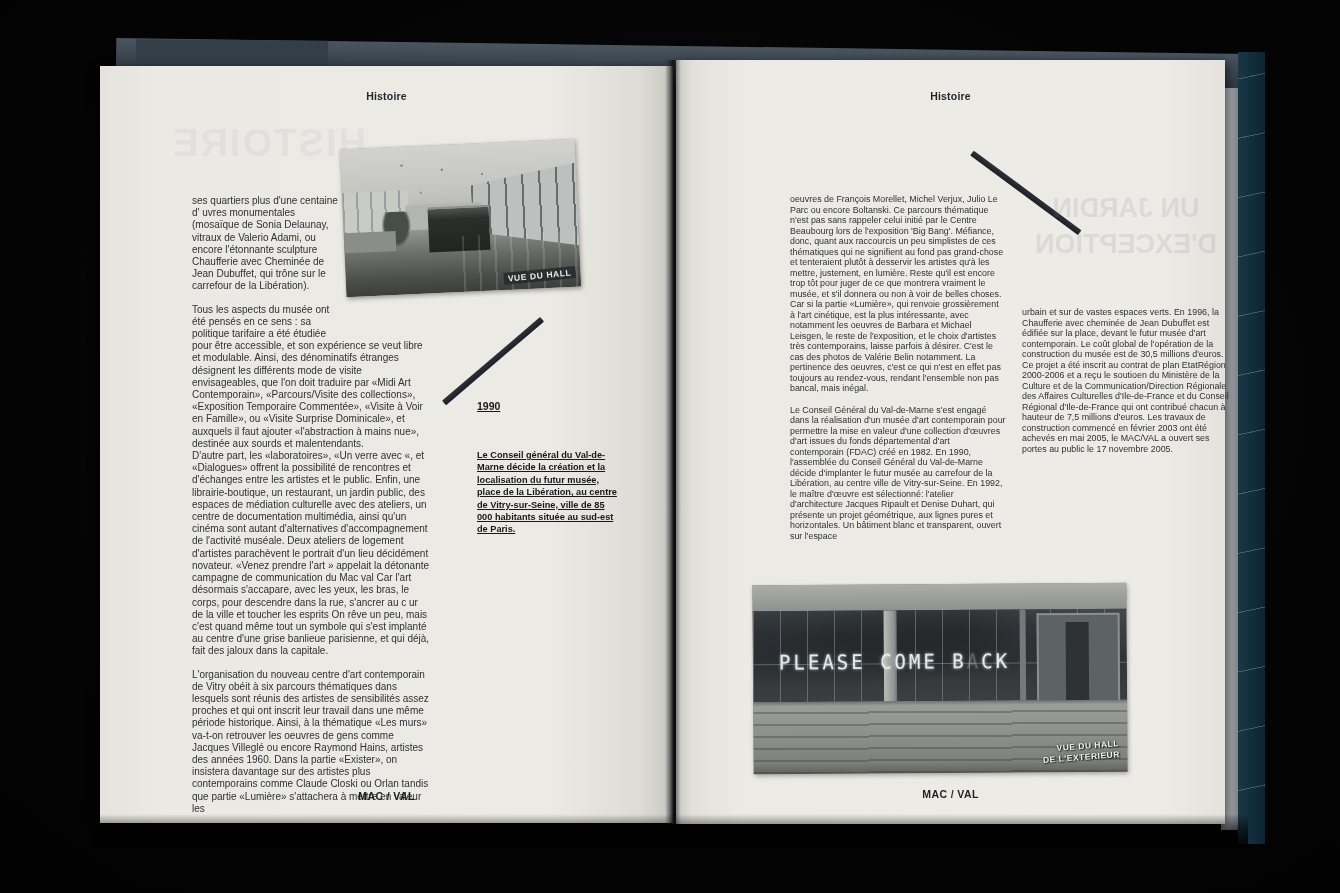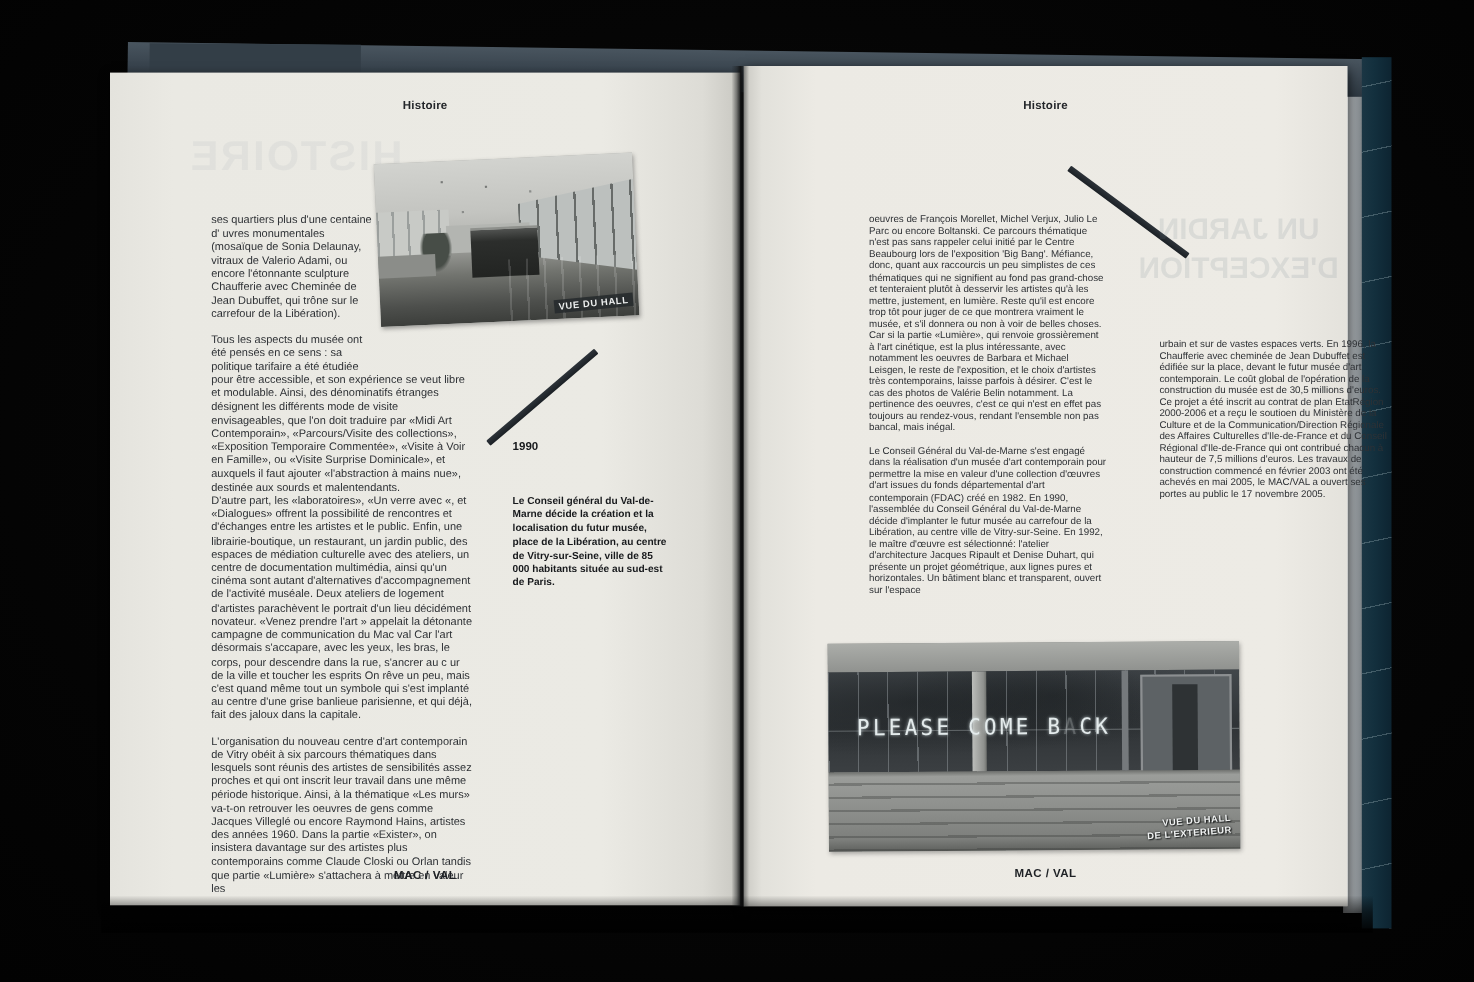--- a/index.html
+++ b/index.html
@@ -36,31 +36,31 @@
     font-size:10.5px;font-weight:bold;color:#23262a;letter-spacing:0.2px;}
   .folio{position:absolute;left:0;right:0;text-align:center;
     font-size:10.5px;font-weight:bold;color:#1e2125;letter-spacing:0.4px;}
   .col p{margin:0 0 11px 0;color:#2e3135;text-align:left;}
   .col p.nogap{margin-top:-11px;}
   .left-col{position:absolute;left:92px;top:129px;width:238px;
     font-size:10px;line-height:12.2px;}
   .wrap-spacer{float:right;width:92px;height:134px;}
   .r-col{font-size:8.9px;line-height:10.5px;}
   .r-col1{position:absolute;left:114px;top:134px;width:216px;}
-  .r-col2{position:absolute;left:346px;top:247px;width:212px;margin-left:32px;}
+  .r-col2{position:absolute;left:346px;top:247px;width:212px;}
   
   .ghost{position:absolute;font-weight:bold;transform:scaleX(-1);color:#6d7d8a;pointer-events:none;}
   .ghost-left{left:6px;top:56px;width:260px;font-size:38px;letter-spacing:2px;opacity:0.07;}
   .ghost-right{left:352px;top:130px;width:196px;text-align:center;font-size:27px;line-height:36px;opacity:0.14;}
   
   .stripe{position:absolute;height:6px;background:linear-gradient(180deg,#2d3339,#1b2025);border-radius:1px;}
   .stripe-left{left:344px;top:334px;width:129px;transform:rotate(-40.5deg);transform-origin:0 50%;}
   .stripe-right{left:296px;top:90px;width:134px;transform:rotate(36.5deg);transform-origin:0 50%;}
   
-  .timeline{position:absolute;left:366px;top:334px;width:144px;color:#17191c;}
+  .timeline{position:absolute;left:377px;top:334px;width:144px;color:#17191c;text-decoration:underline;}
   .timeline .year{font-size:10.5px;font-weight:bold;margin-bottom:3px;}
   .timeline .t-text{font-size:9.2px;font-weight:bold;line-height:12.4px;margin-top:37px;}
   
   .hall-photo{position:absolute;left:243px;top:78px;width:235px;height:148px;
     transform:rotate(-2.6deg);background:#b9bab6;box-shadow:1px 2px 4px rgba(60,60,60,0.45);overflow:hidden;}
   .ph-ceiling{position:absolute;left:0;top:0;width:100%;height:54%;
     background:linear-gradient(180deg,#d2d3cf 0%,#c3c4c0 60%,#aeafab 100%);}
   .ph-lights{position:absolute;left:60px;top:18px;width:2px;height:2px;background:#787a78;
     box-shadow:40px 6px 0 #787a78, 80px 12px 0 #8a8c8a, 18px 28px 0 #8a8c8a;}
   .ph-floor{position:absolute;left:0;top:54%;width:100%;height:46%;

